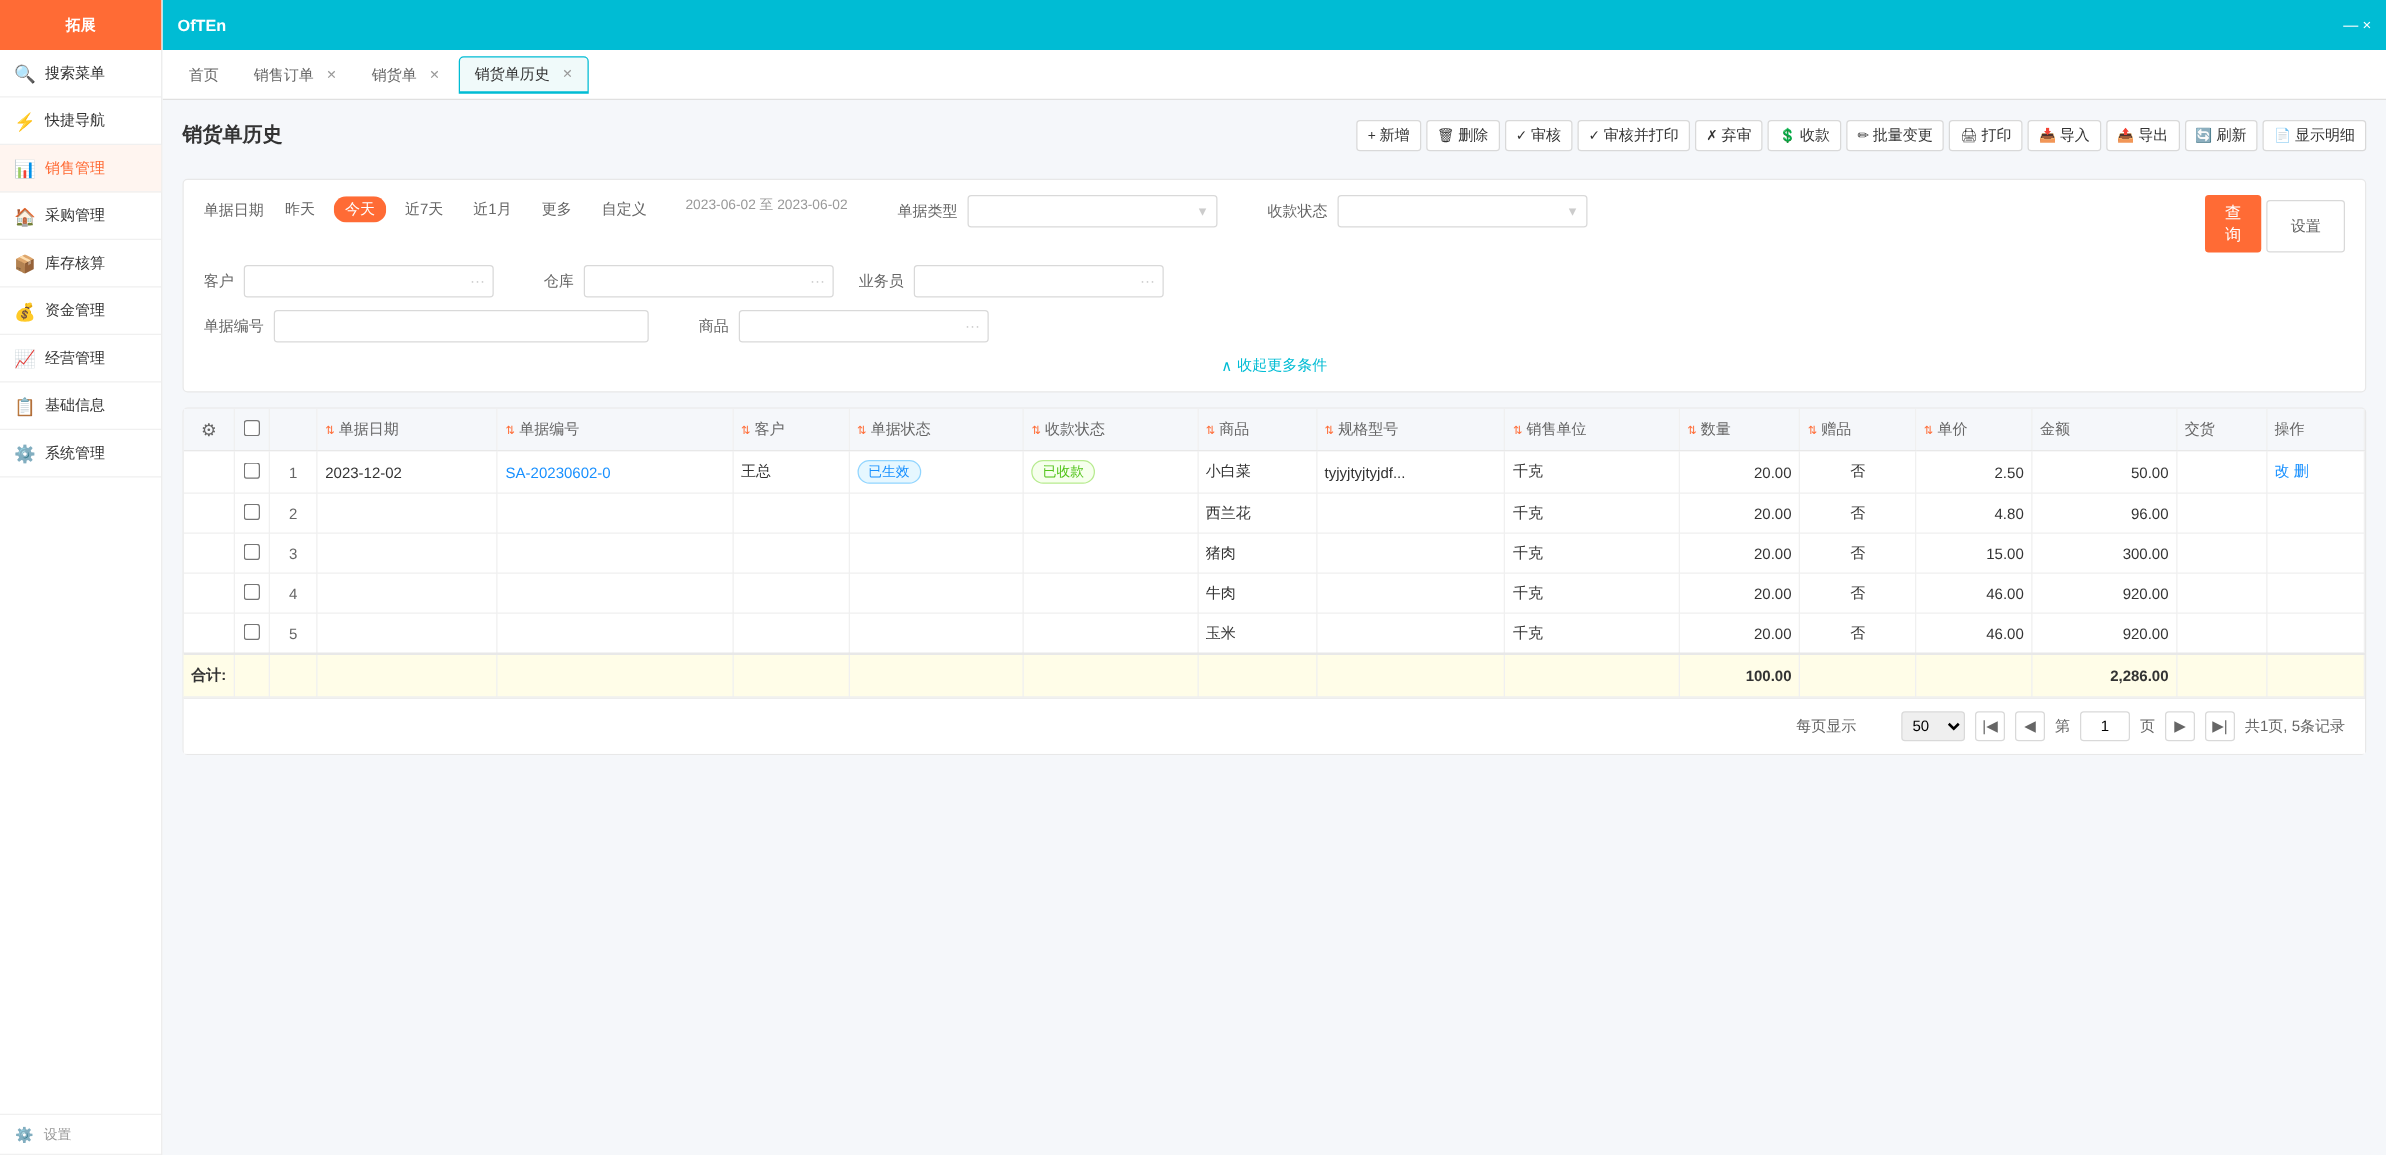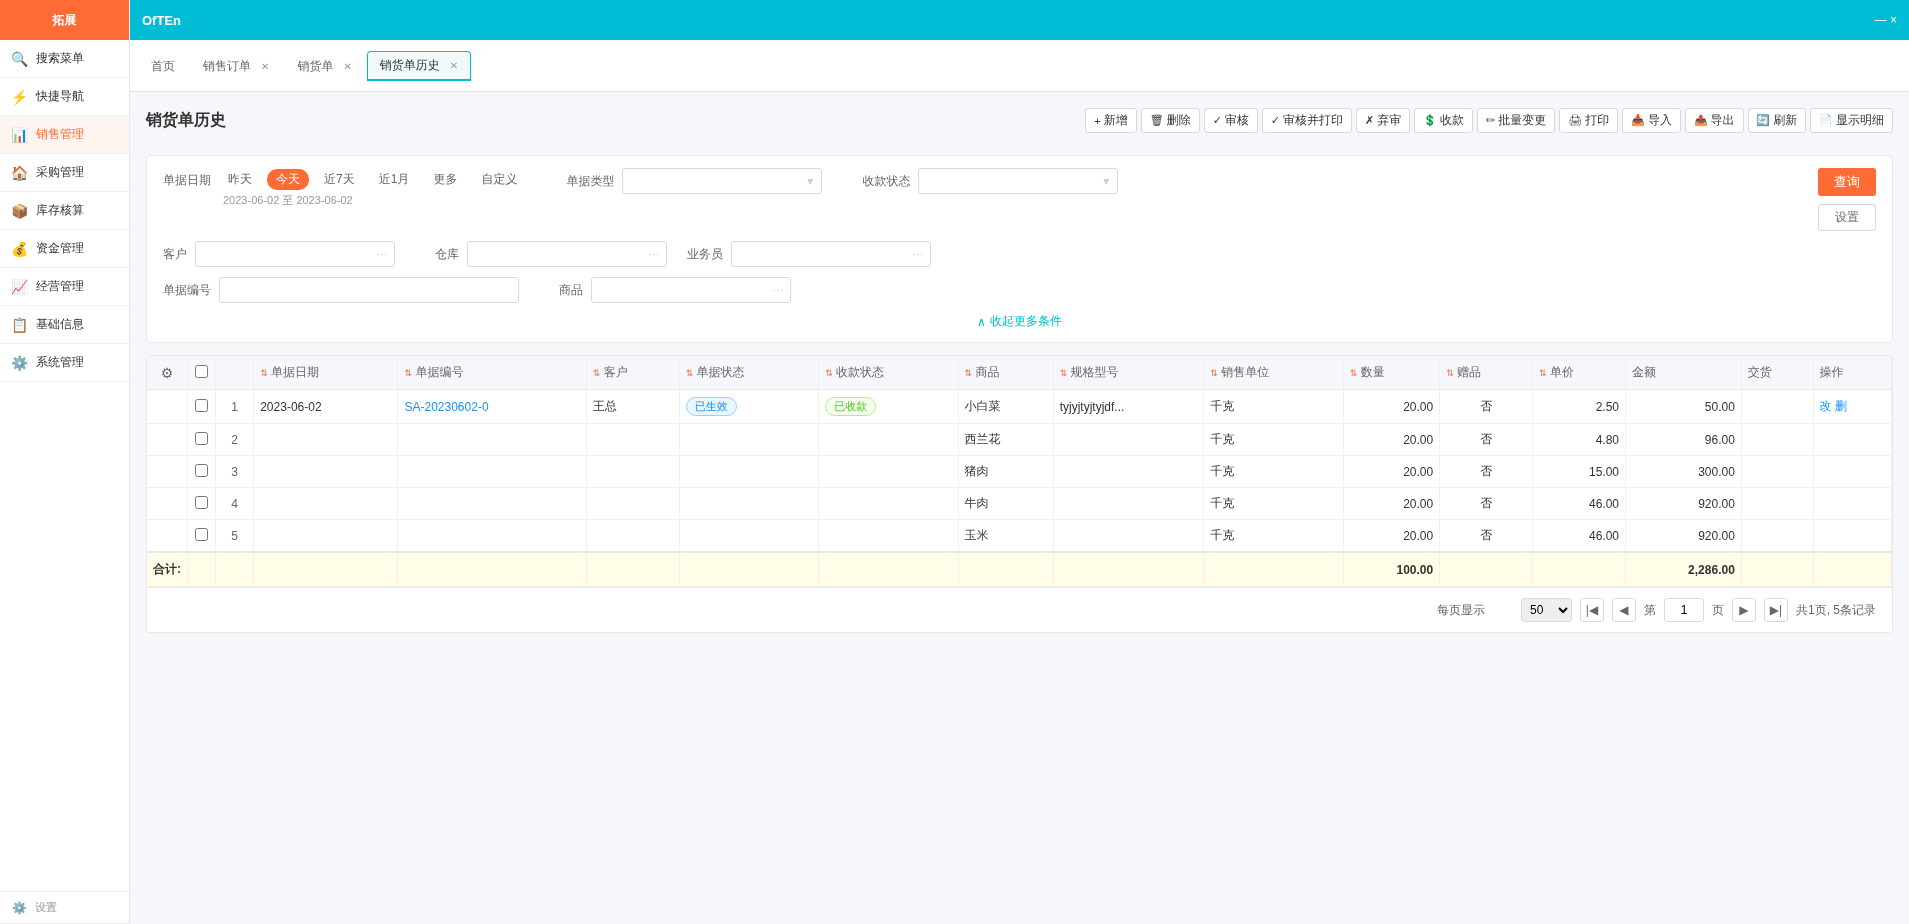--- a/index.html
+++ b/index.html
@@ -125,21 +125,21 @@
 
 <div class="main-wrapper">
 
   <div class="teal-header">
     <span style="font-size:13px; color:#fff; font-weight:bold;">OfTEn</span>
     <div class="teal-header-right">
       <span style="color:#fff; font-size:12px;">— ×</span>
     </div>
   </div>
 
-  <div class="tab-bar" id="tab-bar-container" style="background:#fff; border-bottom:1px solid #e0e0e0; display:flex; align-items:center; height:52px; padding:0 8px; gap:2px;">
+  <div class="tab-bar" id="tab-bar-container" style="background:#fff; border-bottom:1px solid #e0e0e0; display:flex; align-items:center; height:40px; padding:0 8px; gap:2px;">
   <div class="tab" style="display: flex; align-items: center; padding: 0px 12px; height: 30px; cursor: pointer; color: rgb(102, 102, 102); gap: 6px; border-bottom: none; font-size: 13px;">
         <span>首页</span>
       </div>
       <div class="tab" style="display: flex; align-items: center; padding: 0px 12px; height: 30px; cursor: pointer; color: rgb(102, 102, 102); gap: 6px; border-bottom: none; font-size: 13px;">
         <span>销售订单</span>
         <span style="color:#999;font-size:10px;margin-left:4px;">✕</span>
       </div>
       <div class="tab" style="display: flex; align-items: center; padding: 0px 12px; height: 30px; cursor: pointer; color: rgb(102, 102, 102); gap: 6px; border-bottom: none; font-size: 13px;">
         <span>销货单</span>
         <span style="color:#999;font-size:10px;margin-left:4px;">✕</span>
@@ -206,21 +206,21 @@
               <span>显示明细</span>
             </button>
           </div>
       </div>
 
       <div class="filter-panel">
 
         <div style="display:flex; align-items:flex-start; gap:20px; margin-bottom:10px;">
           <div style="display:flex; align-items:flex-start; gap:8px;">
             <span style="color:#666; white-space:nowrap; padding-top:4px;">单据日期</span>
-            <div style="display:flex; flex-direction:column; gap:2px;">
+            <div style="display:flex; flex-direction:row; gap:18px;">
               <div class="date-shortcuts">
                 <span class="date-btn">昨天</span>
                 <span class="date-btn active" style="background:#ff6b35; color:#fff; border-radius:10px; padding:1px 8px;">今天</span>
                 <span class="date-btn">近7天</span>
                 <span class="date-btn">近1月</span>
                 <span class="date-btn">更多</span>
                 <span class="date-btn">自定义</span>
               </div>
               <div style="color:#999; font-size:11px; padding-left:4px;">2023-06-02 至 2023-06-02</div>
             </div>
@@ -235,21 +235,21 @@
           </div>
 
           <div style="display:flex; align-items:center; gap:8px; margin-left:20px;">
             <span style="color:#666; white-space:nowrap;">收款状态</span>
             <div class="select-wrapper" style="min-width:200px;">
               <span style="color:#ccc; font-size:12px;"></span>
               <span style="color:#ccc;">▾</span>
             </div>
           </div>
 
-          <div style="display:flex; flex-direction:column; gap:4px; margin-left:auto;">
+          <div style="display:flex; flex-direction:row; gap:4px; margin-left:auto;">
             <button class="query-btn">查询</button>
             <button class="settings-btn">设置</button>
           </div>
         </div>
 
         <div style="display:flex; align-items:center; gap:20px; margin-bottom:10px;">
           <div style="display:flex; align-items:center; gap:8px;">
             <span style="color:#666; white-space:nowrap;">客户</span>
             <div class="filter-input-wrapper" style="min-width:200px;">
               <input type="text" style="">
@@ -315,21 +315,21 @@
                 <th><span>金额</span></th>
                 <th><span>交货</span></th>
                 <th><span>操作</span></th>
               </tr>
             </thead>
           <tbody id="table-body">
               <tr>
                 <td style="width:32px;text-align:center;"></td>
                 <td style="width:28px;text-align:center;"><input type="checkbox" style=""></td>
                 <td style="text-align:center;color:#666;">1</td>
-                <td>2023-06-02</td>
+                <td>2023-12-02</td>
                 <td><a class="link-text">SA-20230602-0</a></td>
                 <td>王总</td>
                 <td><span class="status-badge status-effective">已生效</span></td>
                 <td><span class="status-badge status-collected">已收款</span></td>
                 <td>小白菜</td>
                 <td>tyjyjtyjtyjdf...</td>
                 <td>千克</td>
                 <td style="text-align:right;">20.00</td>
                 <td style="text-align:center;">否</td>
                 <td style="text-align:right;">2.50</td>

